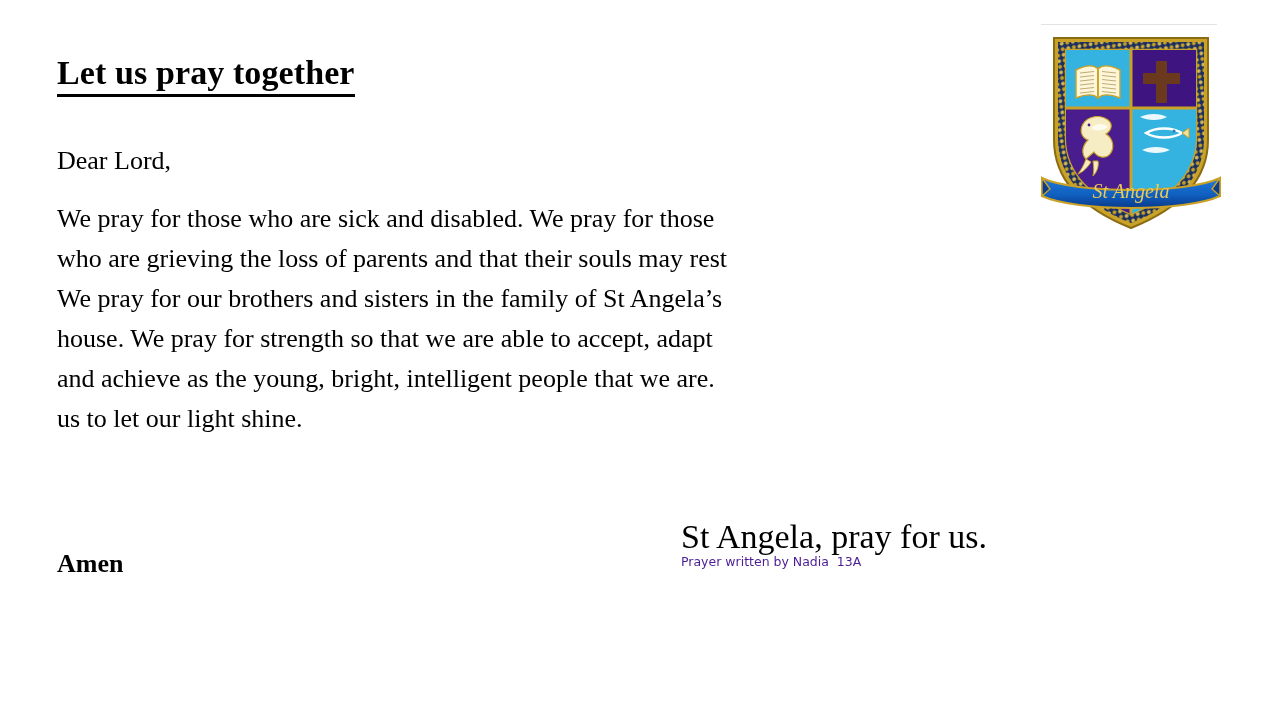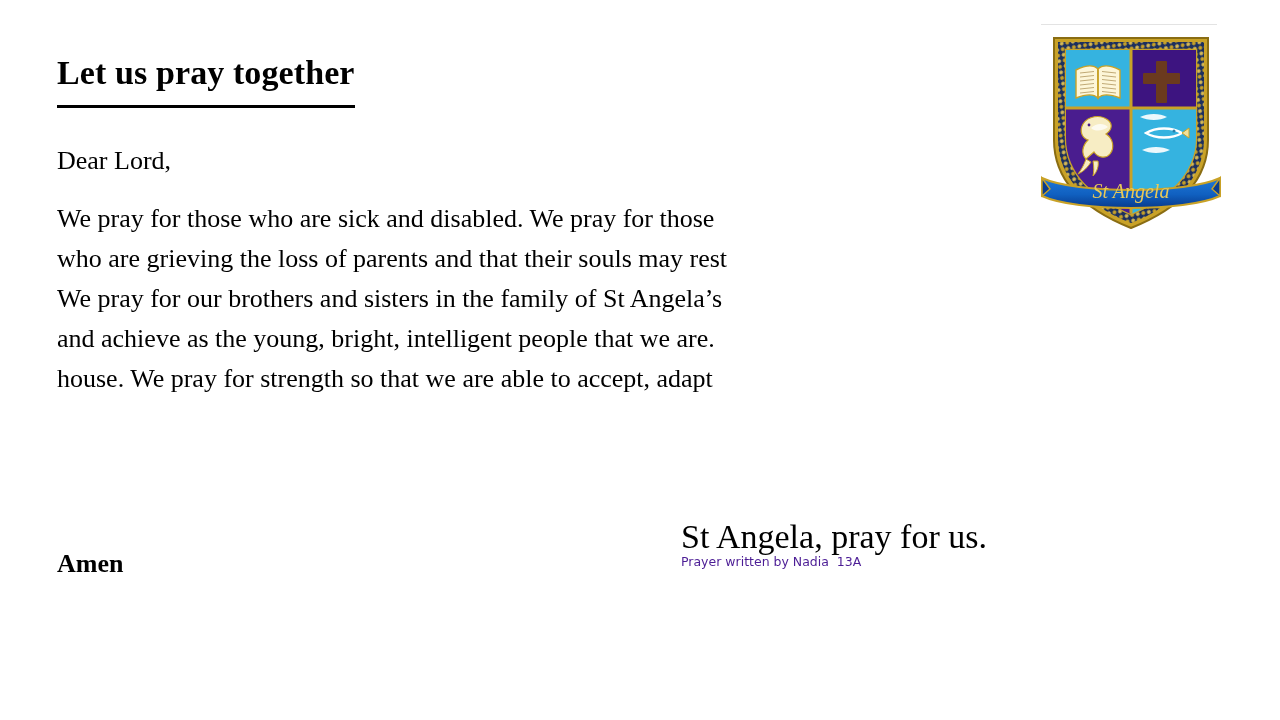--- a/index.html
+++ b/index.html
@@ -23,21 +23,21 @@
     top: 54px;
     font-size: 34px;
     font-weight: bold;
     line-height: 1.1;
     letter-spacing: 0.1px;
     white-space: nowrap;
   }
   .slide-title .title-underline {
     display: inline-block;
     border-bottom: 3px solid #000000;
-    padding-bottom: 14px;
+    padding-bottom: 3px;
   }
 
   
   .salutation {
     position: absolute;
     left: 57px;
     top: 145px;
     font-size: 26px;
     line-height: 1.25;
     white-space: nowrap;
@@ -113,22 +113,23 @@
 <div class="slide-title">
   <span class="title-underline">Let us pray together</span>
 </div>
 
 <div class="salutation">Dear Lord,</div>
 
 <div class="prayer-body">
   <div class="prayer-line">We pray for those who are sick and disabled. We pray for those</div>
   <div class="prayer-line">who are grieving the loss of parents and that their souls may rest</div>
   <div class="prayer-line">We pray for our brothers and sisters in the family of St Angela’s</div>
+  <div class="prayer-line">house. We pray for strength so that we are able to accept, adapt</div>
   <div class="prayer-line">and achieve as the young, bright, intelligent people that we are.</div>
-  <div class="prayer-line">house. We pray for strength so that we are able to accept, adapt</div>
+  <div class="prayer-line">us to let our light shine.</div>
 </div>
 
 <div class="amen">Amen</div>
 
 <div class="invocation">St Angela, pray for us.</div>
 <div class="attribution">Prayer written by Nadia  13A</div>
 
 <div class="header-rule"></div>
 
 <div class="crest">

